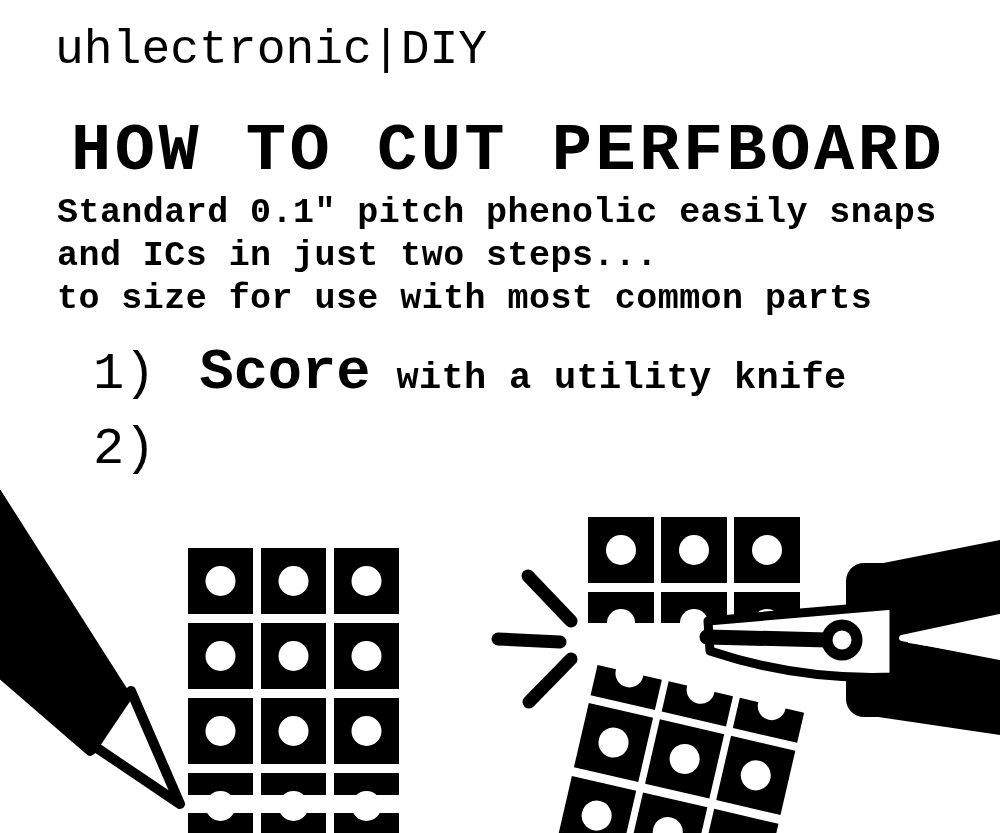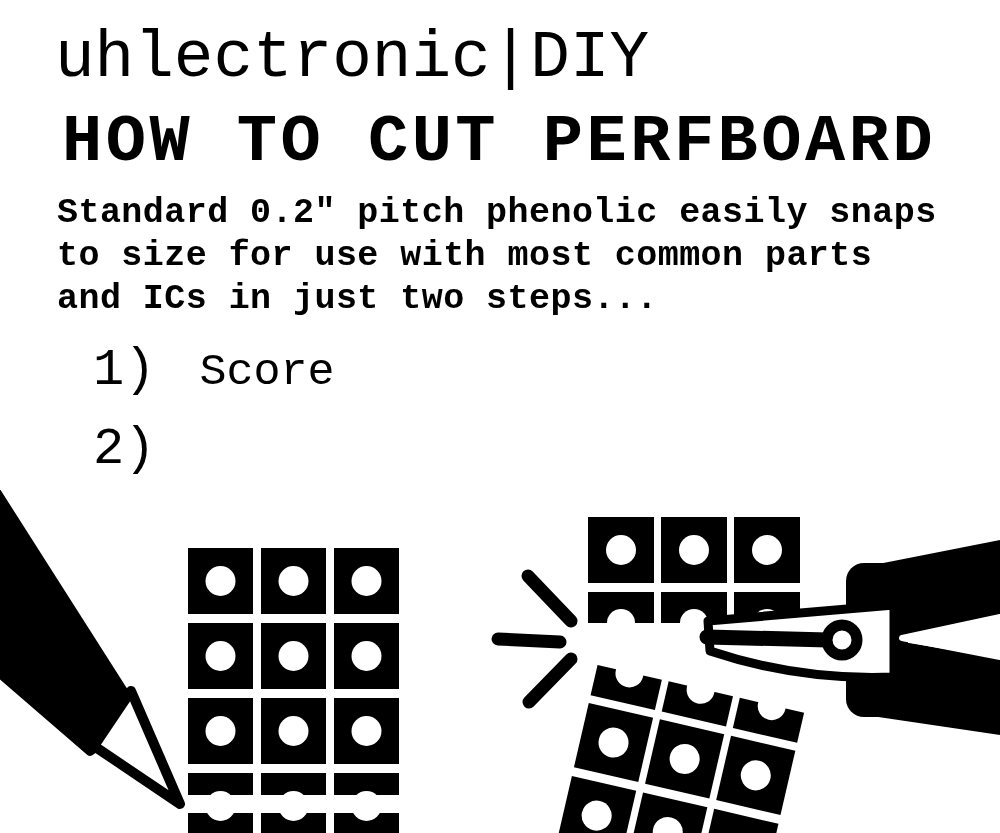--- a/index.html
+++ b/index.html
@@ -5,60 +5,61 @@
   html,body{margin:0;padding:0;}
   body{
     width:1000px;height:833px;overflow:hidden;
     background:#ffffff;color:#000000;
     font-family:"Liberation Mono","DejaVu Sans Mono",monospace;
     position:relative;
   }
   .poster{position:absolute;inset:0;}
   .brand{
     position:absolute;left:55px;top:26px;
-    font-size:66px;font-weight:400;line-height:1;white-space:pre;
+    font-size:48px;font-weight:400;line-height:1;white-space:pre;
   }
   .title{
-    position:absolute;left:54px;top:101px;margin:8px;
+    position:absolute;left:54px;top:101px;margin:17px;
     font-size:67px;font-weight:700;letter-spacing:3.5px;line-height:1;white-space:pre;
   }
   .intro{
     position:absolute;left:57px;top:192px;margin:0;
     font-size:35px;font-weight:700;letter-spacing:0.45px;line-height:43px;white-space:pre;
   }
   .intro span{display:block;}
   .step{
     position:absolute;left:93px;
     display:flex;align-items:baseline;white-space:pre;
   }
   .step-1{top:345px;}
   .step-2{top:424px;}
   .step .num{font-size:52px;font-weight:400;line-height:1;}
-  .step .verb{font-size:45px;font-weight:400;line-height:1;margin-left:44px;}
+  .step .verb{font-size:57px;font-weight:700;line-height:1;margin-left:44px;}
   .step .detail{font-size:37px;font-weight:700;line-height:1;margin-left:26px;letter-spacing:0.3px;}
   .illustration{
     position:absolute;left:0;top:490px;width:1000px;height:343px;display:block;
   }
   .ink{fill:#000000;}
   .paper{fill:#ffffff;}
 </style>
 </head>
 <body>
 
 <div class="poster">
 
   <div class="brand">uhlectronic|DIY</div>
 
   <h1 class="title">HOW TO CUT PERFBOARD</h1>
 
-  <p class="intro"><span>Standard 0.2″ pitch phenolic easily snaps</span><span>to size for use with most common parts</span><span>and ICs in just two steps...</span></p>
+  <p class="intro"><span>Standard 0.1″ pitch phenolic easily snaps</span><span>and ICs in just two steps...</span><span>to size for use with most common parts</span></p>
 
   <div class="step step-1">
     <span class="num">1)</span>
     <span class="verb">Score</span>
+    <span class="detail">with a utility knife</span>
   </div>
 
   <div class="step step-2">
     <span class="num">2)</span>
   </div>
 
   <svg class="illustration" viewBox="0 0 1000 343" xmlns="http://www.w3.org/2000/svg">
 
     <g>
 

